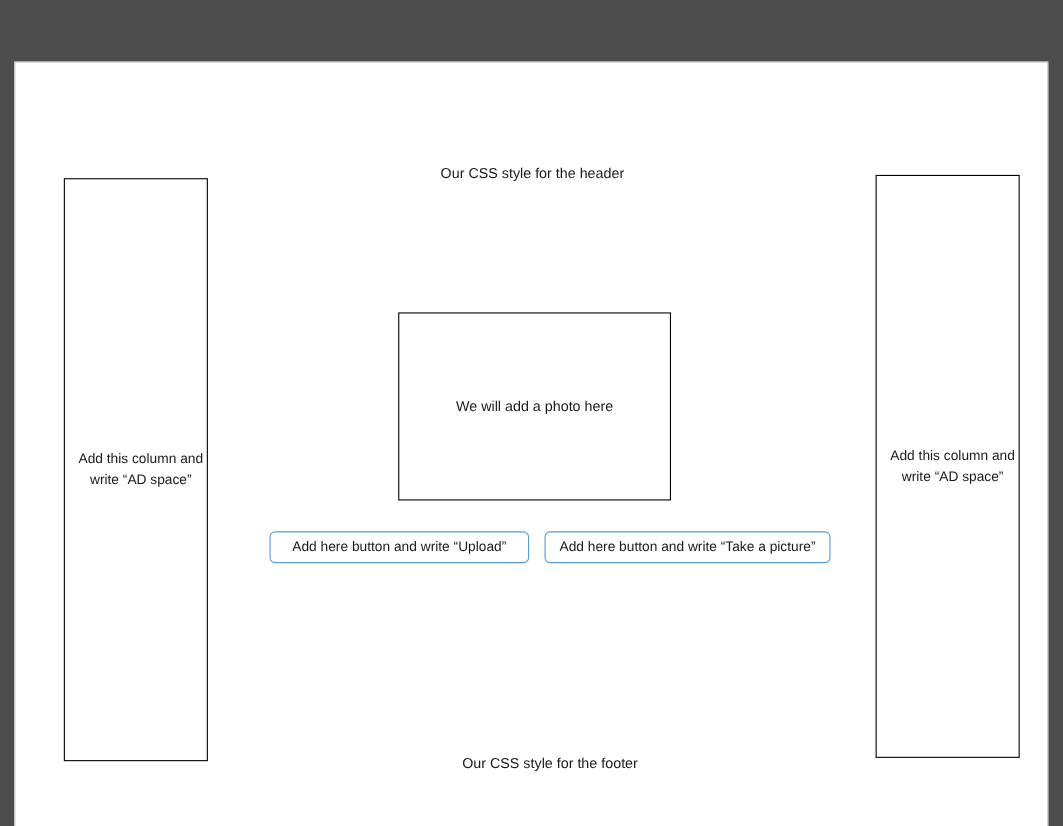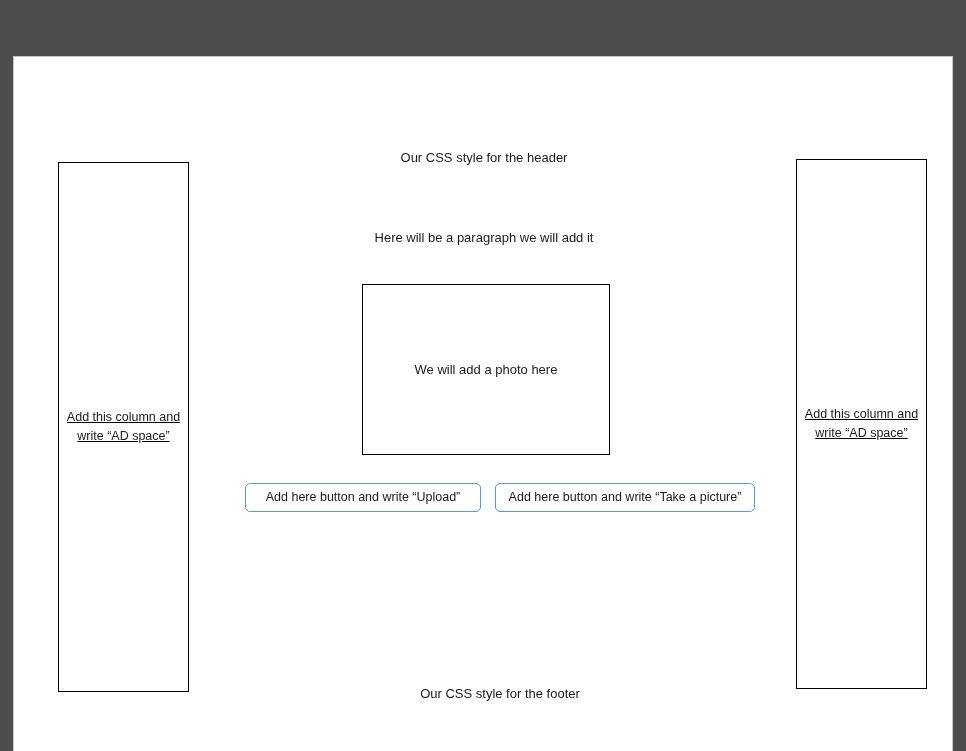--- a/index.html
+++ b/index.html
@@ -67,22 +67,21 @@
   }
 
   
   .ad-column {
     position: absolute;
     border: 1px solid #000000;
     background: #ffffff;
     box-sizing: border-box;
     display: flex;
     align-items: center;
-    justify-content: center;
-    text-decoration: underline;
+    justify-content: flex-end;
   }
 
   #ad-column-left {
     left: 44px;
     top: 105px;
     width: 131px;
     height: 530px;
   }
 
   #ad-column-right {
@@ -160,21 +159,20 @@
   }
 </style>
 </head>
 <body>
 
 <div id="wireframe-frame">
   <div id="page-sheet">
 
     <div class="mock-text" id="header-text">Our CSS style for the header</div>
 
-    <div class="mock-text" id="paragraph-text">Here will be a paragraph we will add it</div>
 
     <div class="ad-column" id="ad-column-left">
       <div class="ad-column-label">Add this column and write “AD space”</div>
     </div>
 
     <div class="ad-column" id="ad-column-right">
       <div class="ad-column-label">Add this column and write “AD space”</div>
     </div>
 
     <div id="photo-box">

